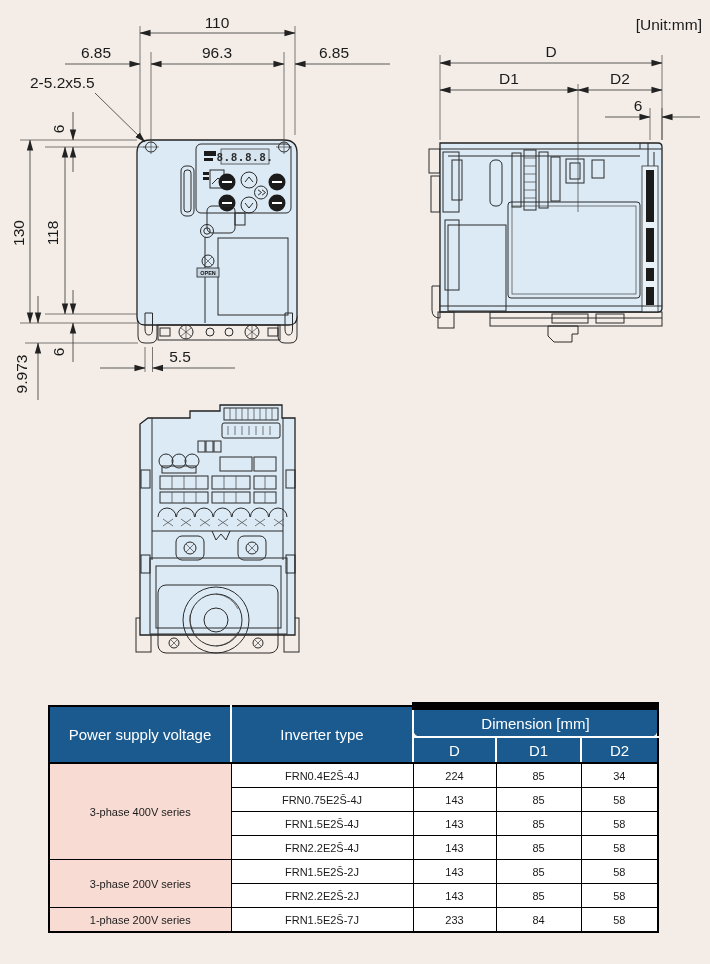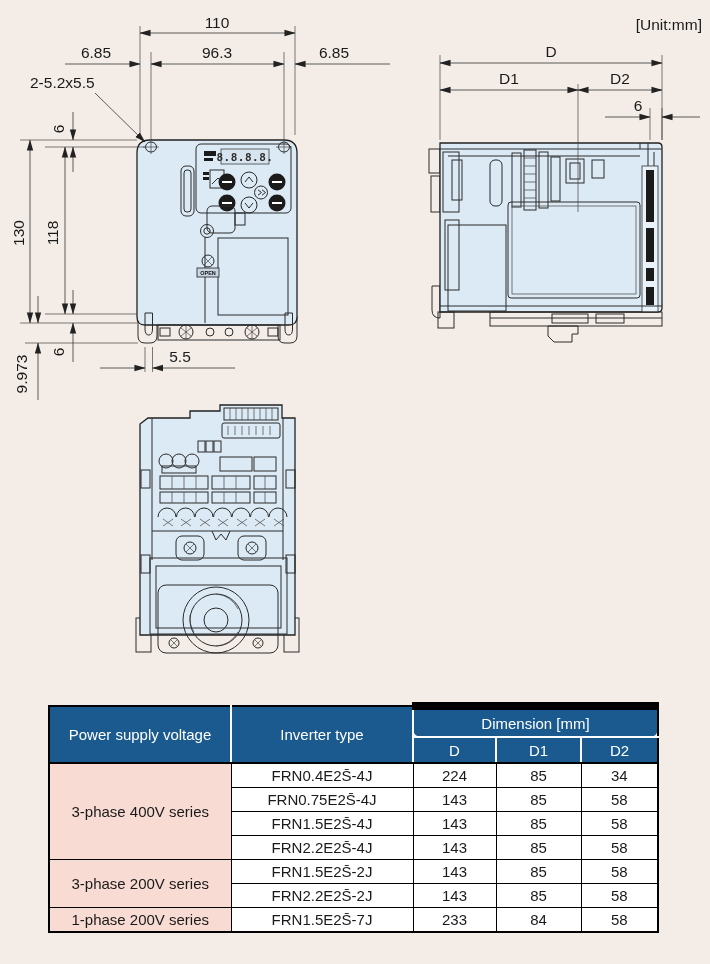--- a/index.html
+++ b/index.html
@@ -21,21 +21,21 @@
   .extln{stroke:#444;stroke-width:0.7;fill:none;}
   .dark{fill:#1b1b1b;}
   .table-wrap{position:absolute;left:48px;top:688px;margin-top:14px;}
   table{border-collapse:collapse;table-layout:fixed;width:609px;border:2px solid #000;}
   th{background:var(--accent_blue,#1A5A8F);color:#fff;font-weight:normal;font-size:15px;border:2px solid #fff;padding:0;}
   .h-power{border-left:2px solid #000;border-top:2px solid #000;border-bottom:2px solid #000;}
   .h-type{border-top:2px solid #000;border-bottom:2px solid #000;}
   .h-dim{border-top:8px solid #000000;border-right:2px solid #000;height:26px;border-radius:8px;}
   .h-sub{border-bottom:2px solid #000;height:24px;}
   .h-last{border-right:2px solid #000;}
-  td{border:1px solid #000;text-align:center;font-size:15px;color:#1a1a1a;height:23px;padding:0;background:#fff;}
+  td{border:1px solid #000;text-align:center;font-size:11px;color:#1a1a1a;height:23px;padding:0;background:#fff;}
   .cell-group{background:var(--row_pink,#F8DCD4);text-align:center;}
 </style>
 </head>
 <body>
 
 <svg width="710" height="700" viewBox="0 0 710 700" style="position:absolute;left:0;top:0;">
   <defs>
     <marker id="arr" viewBox="0 0 10 8" refX="9.6" refY="4" markerWidth="11" markerHeight="9" orient="auto-start-reverse" markerUnits="userSpaceOnUse">
       <path d="M10,4 L0,1.1 L0,6.9 Z" fill="#222"></path>
     </marker>

